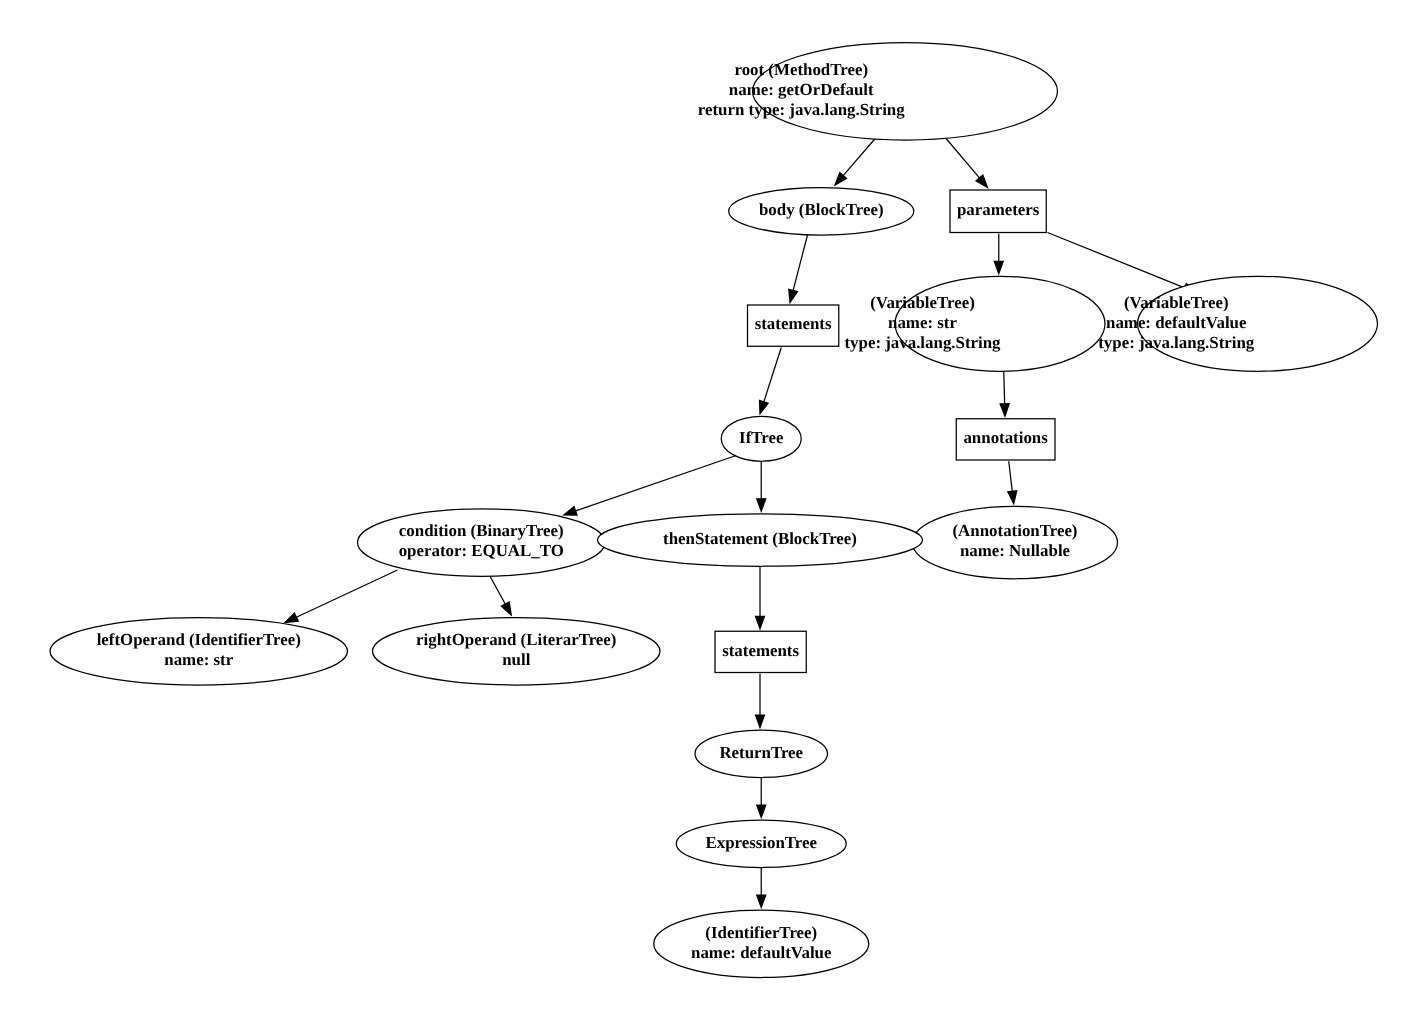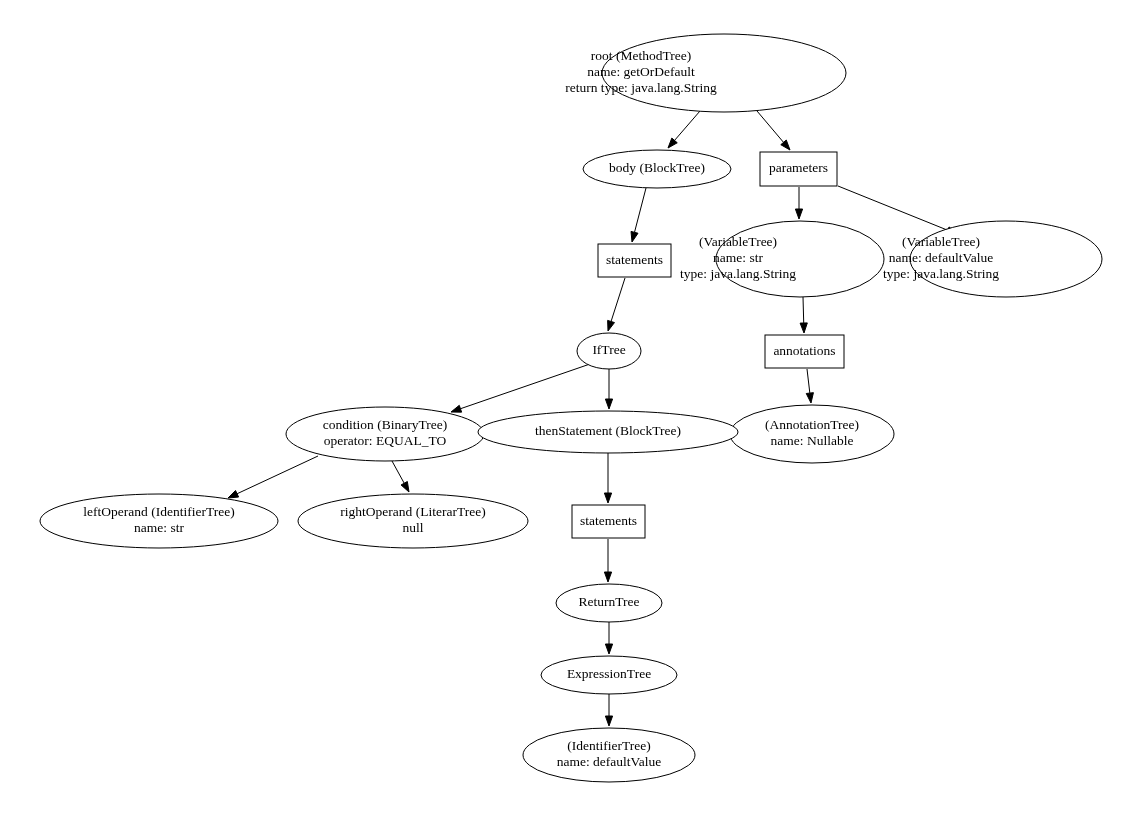--- a/index.html
+++ b/index.html
@@ -7,20 +7,21 @@
     padding: 0;
     background: #ffffff;
   }
   #canvas {
     position: relative;
     width: 1141px;
     height: 823px;
     background: #ffffff;
     font-family: "Liberation Serif", "DejaVu Serif", serif;
     overflow: hidden;
+    font-weight: bold;
   }
   svg.graph {
     display: block;
     width: 1141px;
     height: 823px;
   }
   .node-shape {
     fill: #ffffff;
     stroke: #000000;
     stroke-width: 1;

